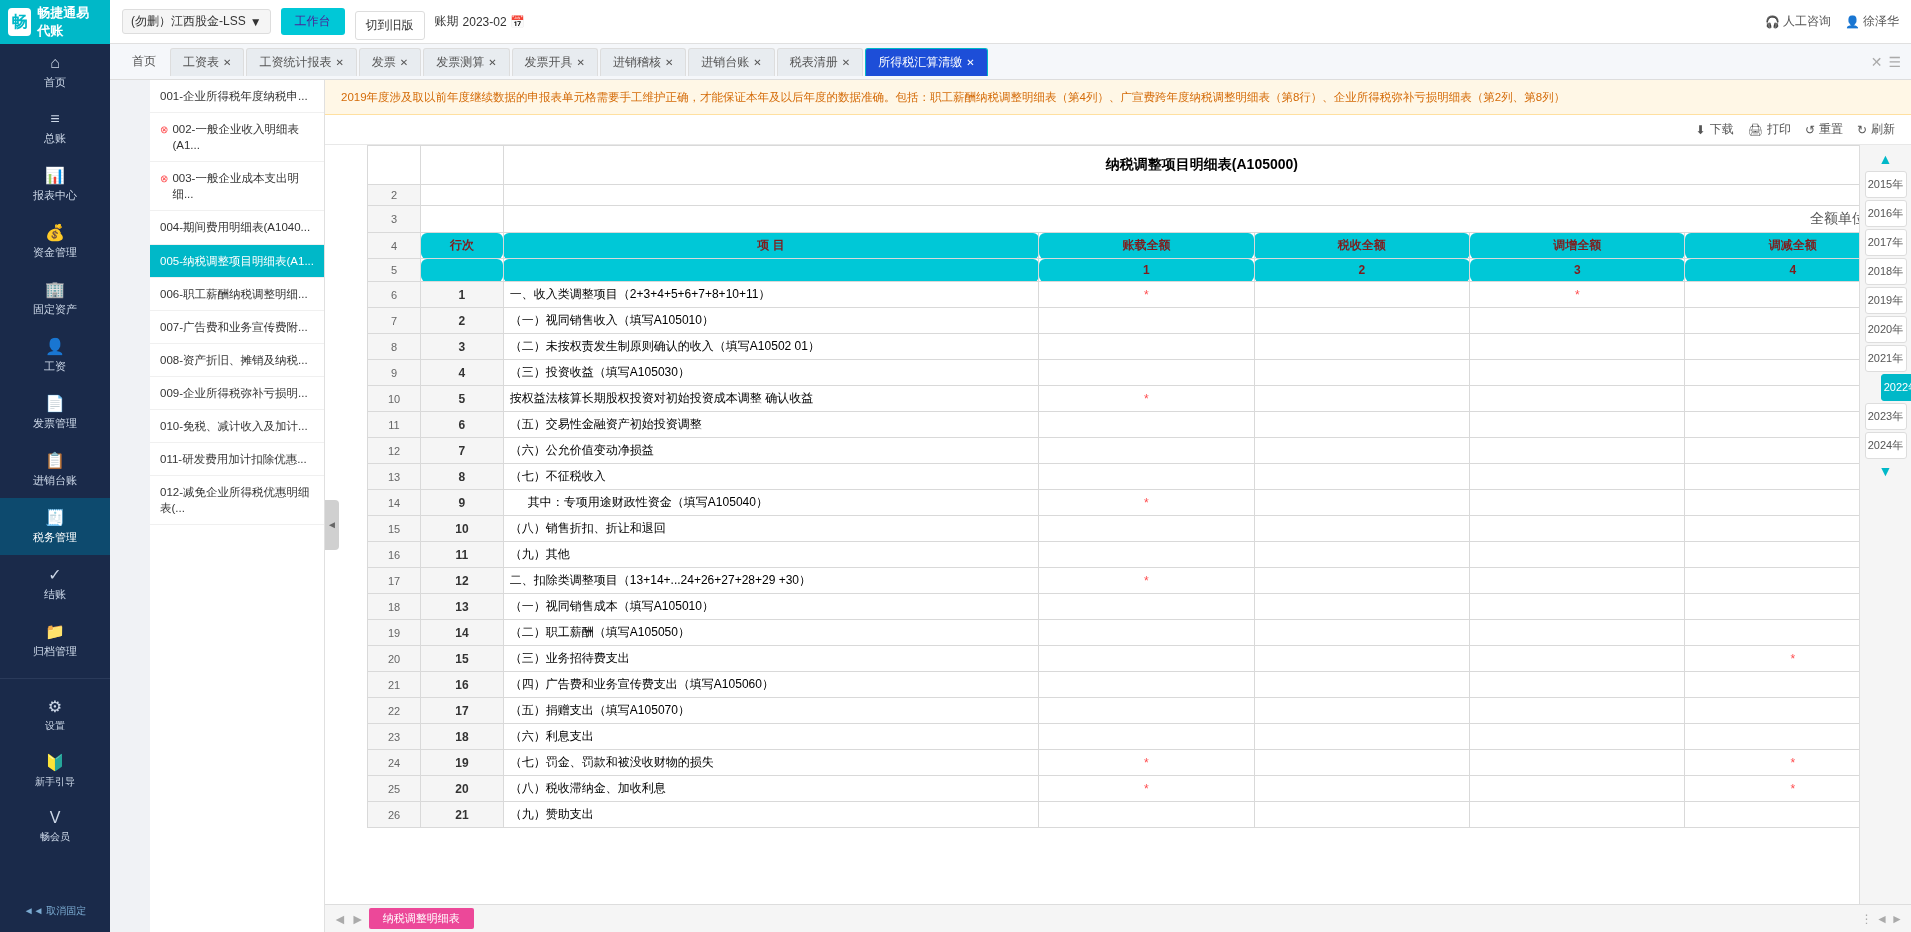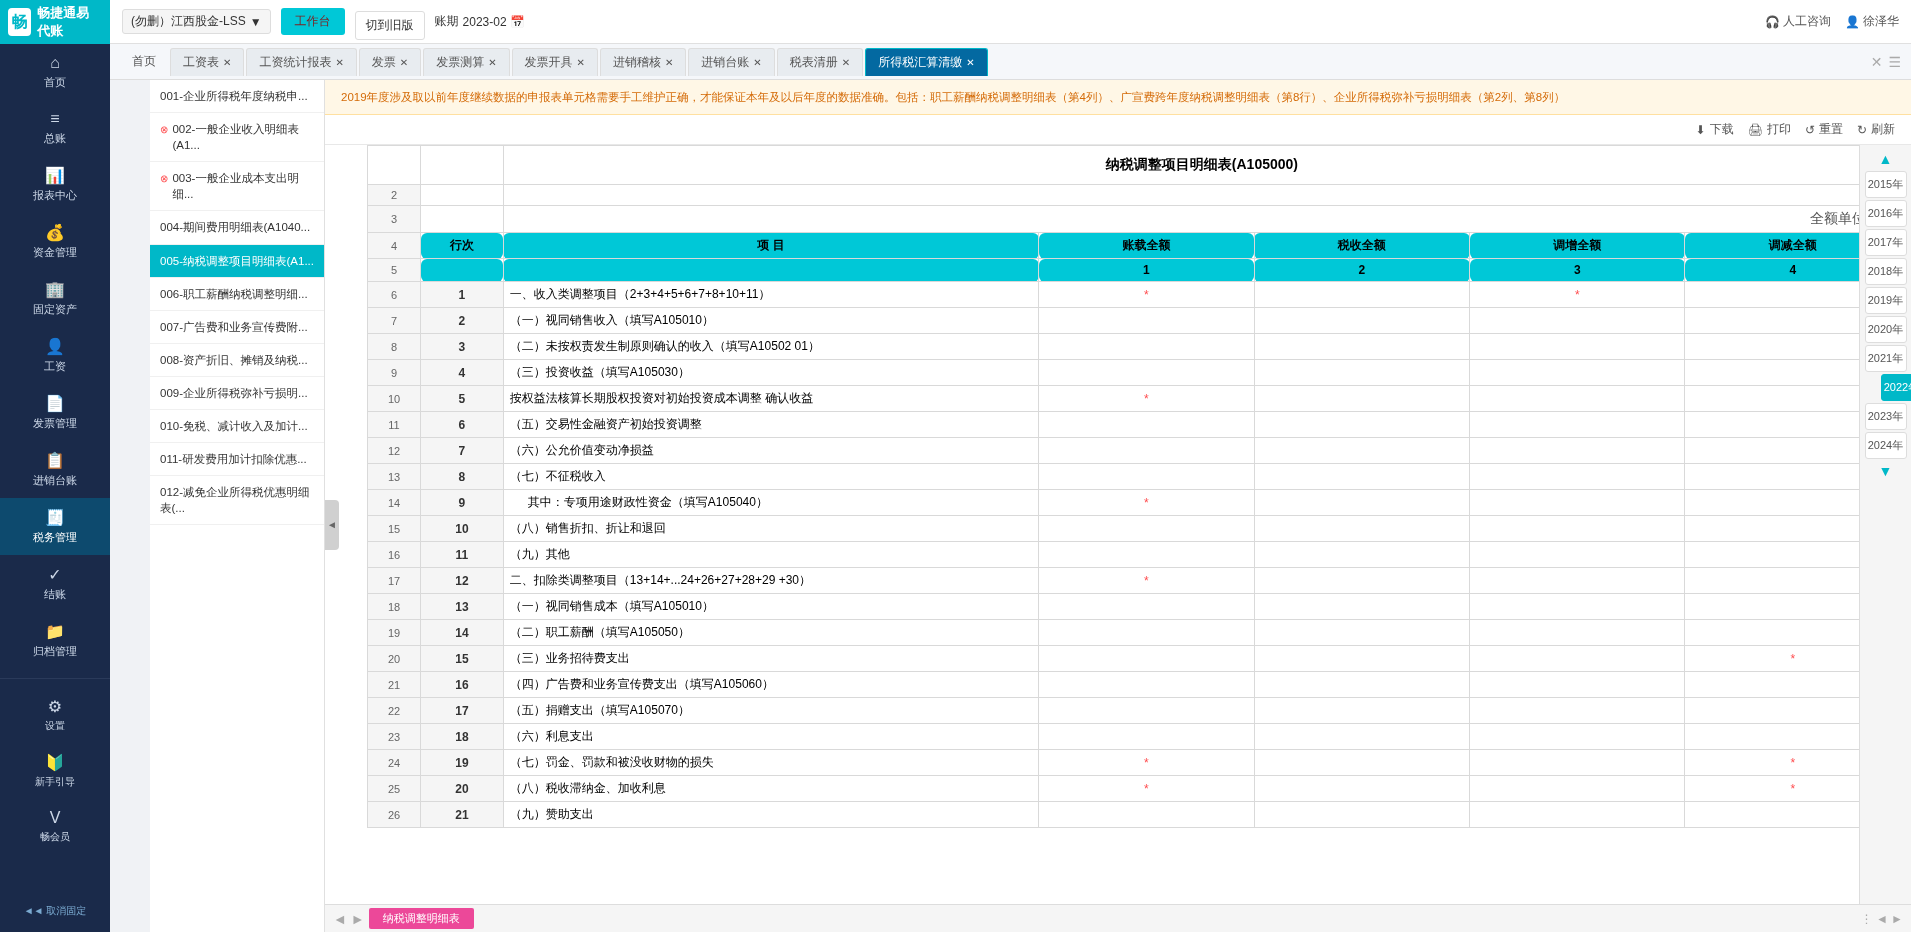--- a/index.html
+++ b/index.html
@@ -83,21 +83,21 @@
       background: #f5f5f5;
       border: 1px solid #ddd;
       border-radius: 3px;
       padding: 3px 8px;
       font-size: 12px;
       cursor: pointer;
     }
     .company-select span { color: #333; }
     .btn-workbench {
       background: #00c8d7;
-      color: #7f1d1d;
+      color: #4c1d95;
       border: none;
       border-radius: 3px;
       padding: 5px 14px;
       font-size: 12px;
       cursor: pointer;
     }
     .btn-back {
       background: white;
       color: #333;
       border: 1px solid #ddd;
@@ -143,21 +143,21 @@
       cursor: pointer;
       color: #555;
       border-radius: 3px 3px 0 0;
       white-space: nowrap;
       gap: 4px;
       background: #e8ecf0;
       border: 1px solid #ddd;
       border-bottom: none;
     }
     .tab-item.active {
-      background: #0369a1;
+      background: #1d4ed8;
       color: white;
       border-color: #00b8c8;
     }
     .tab-item .tab-close { font-size: 10px; cursor: pointer; }
     .tab-home { background: transparent; border: none; color: #555; }
 
     
     .content-area {
       flex: 1;
       display: flex;
@@ -318,21 +318,21 @@
       font-size: 11px;
     }
     table.sheet-table .col-hang {
       background: #f5f5f5;
       text-align: center;
       font-weight: bold;
       color: #333;
     }
     .header-cyan {
       background: #00c8d7;
-      color: #000000;
+      color: #7f1d1d;
       text-align: center;
       font-weight: bold;
       border-radius: 6px;
     }
     .title-row td {
       text-align: center;
       font-weight: bold;
       font-size: 14px;
       background: white;
       border: none;

